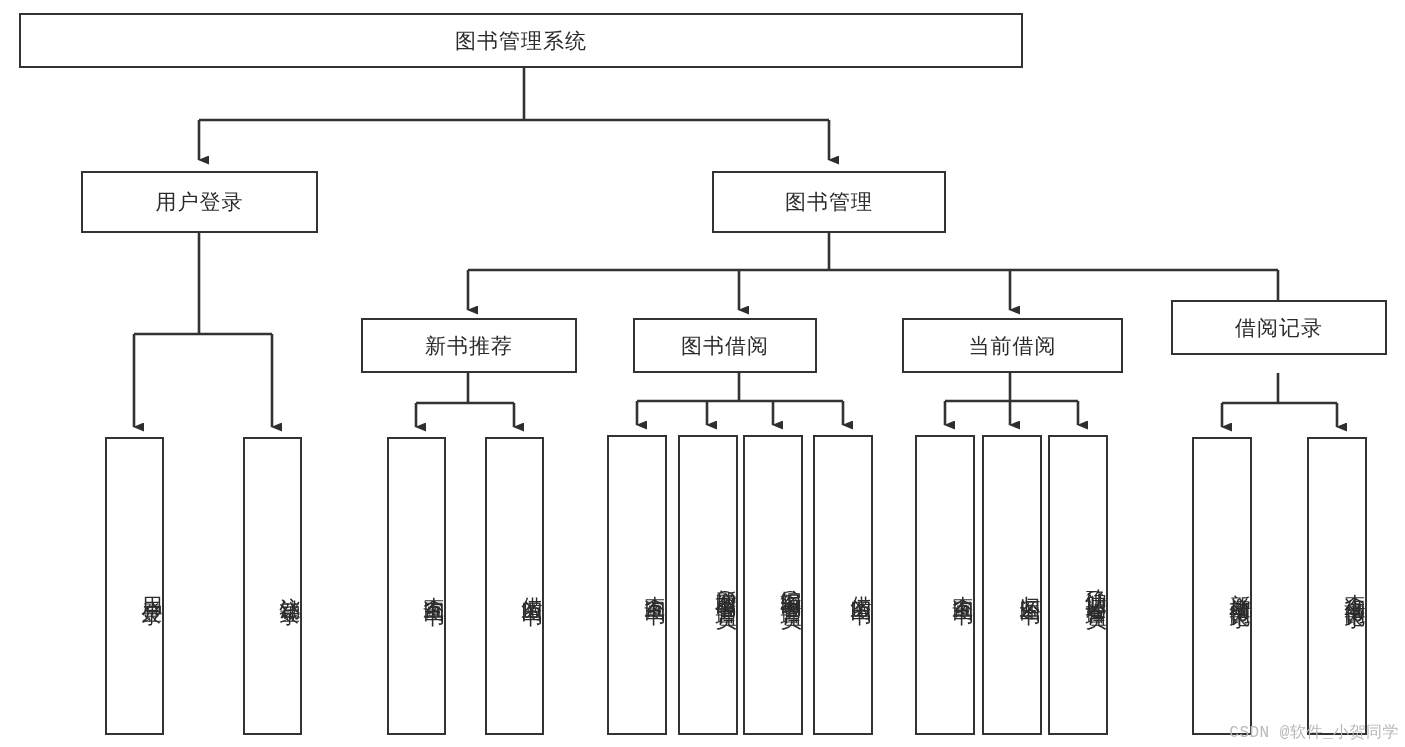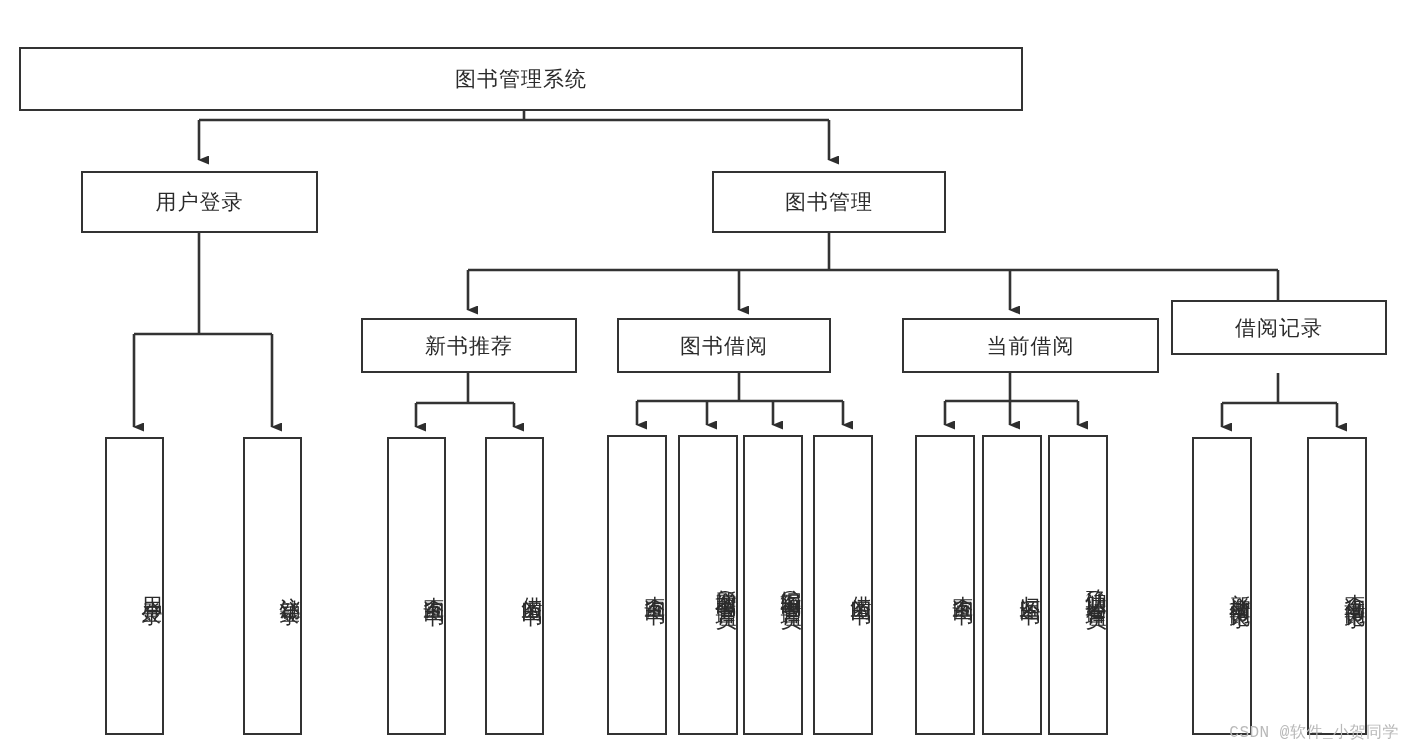--- a/index.html
+++ b/index.html
@@ -120,31 +120,31 @@
       <path d="M1010,401 L1010,425" marker-end="url(#arr)"></path>
       <path d="M1078,401 L1078,425" marker-end="url(#arr)"></path>
 
       <path d="M1278,373 L1278,403"></path>
       <path d="M1222,403 L1337,403"></path>
       <path d="M1222,403 L1222,427" marker-end="url(#arr)"></path>
       <path d="M1337,403 L1337,427" marker-end="url(#arr)"></path>
     </g>
   </svg>
 
-  <div class="node horiz" style="left:19px; top:13px; width:1004px; height:64px;margin-top:34px;">图书管理系统</div>
+  <div class="node horiz" style="left:19px; top:13px; width:1004px; height:55px;">图书管理系统</div>
 
   <div class="node horiz" style="left:81px; top:171px; width:237px; height:62px;">用户登录</div>
 
   <div class="node horiz" style="left:361px; top:318px; width:216px; height:55px;">新书推荐</div>
 
   <div class="node horiz" style="left:712px; top:171px; width:234px; height:62px;">图书管理</div>
 
-  <div class="node horiz" style="left:617px; top:318px; width:214px; height:55px;">图书借阅</div>
-
-  <div class="node horiz" style="left:902px; top:318px; width:257px; height:55px;">当前借阅</div>
+  <div class="node horiz" style="left:633px; top:318px; width:184px; height:55px;">图书借阅</div>
+
+  <div class="node horiz" style="left:902px; top:318px; width:221px; height:55px;">当前借阅</div>
 
   <div class="node horiz" style="left:1171px; top:300px; width:216px; height:55px;">借阅记录</div>
 
   <div class="node vert" style="left:105px; top:437px; width:59px; height:298px;">
     <span class="vtext">用户登录</span>
   </div>
 
   <div class="node vert" style="left:243px; top:437px; width:59px; height:298px;">
     <span class="vtext">注销登录</span>
   </div>

